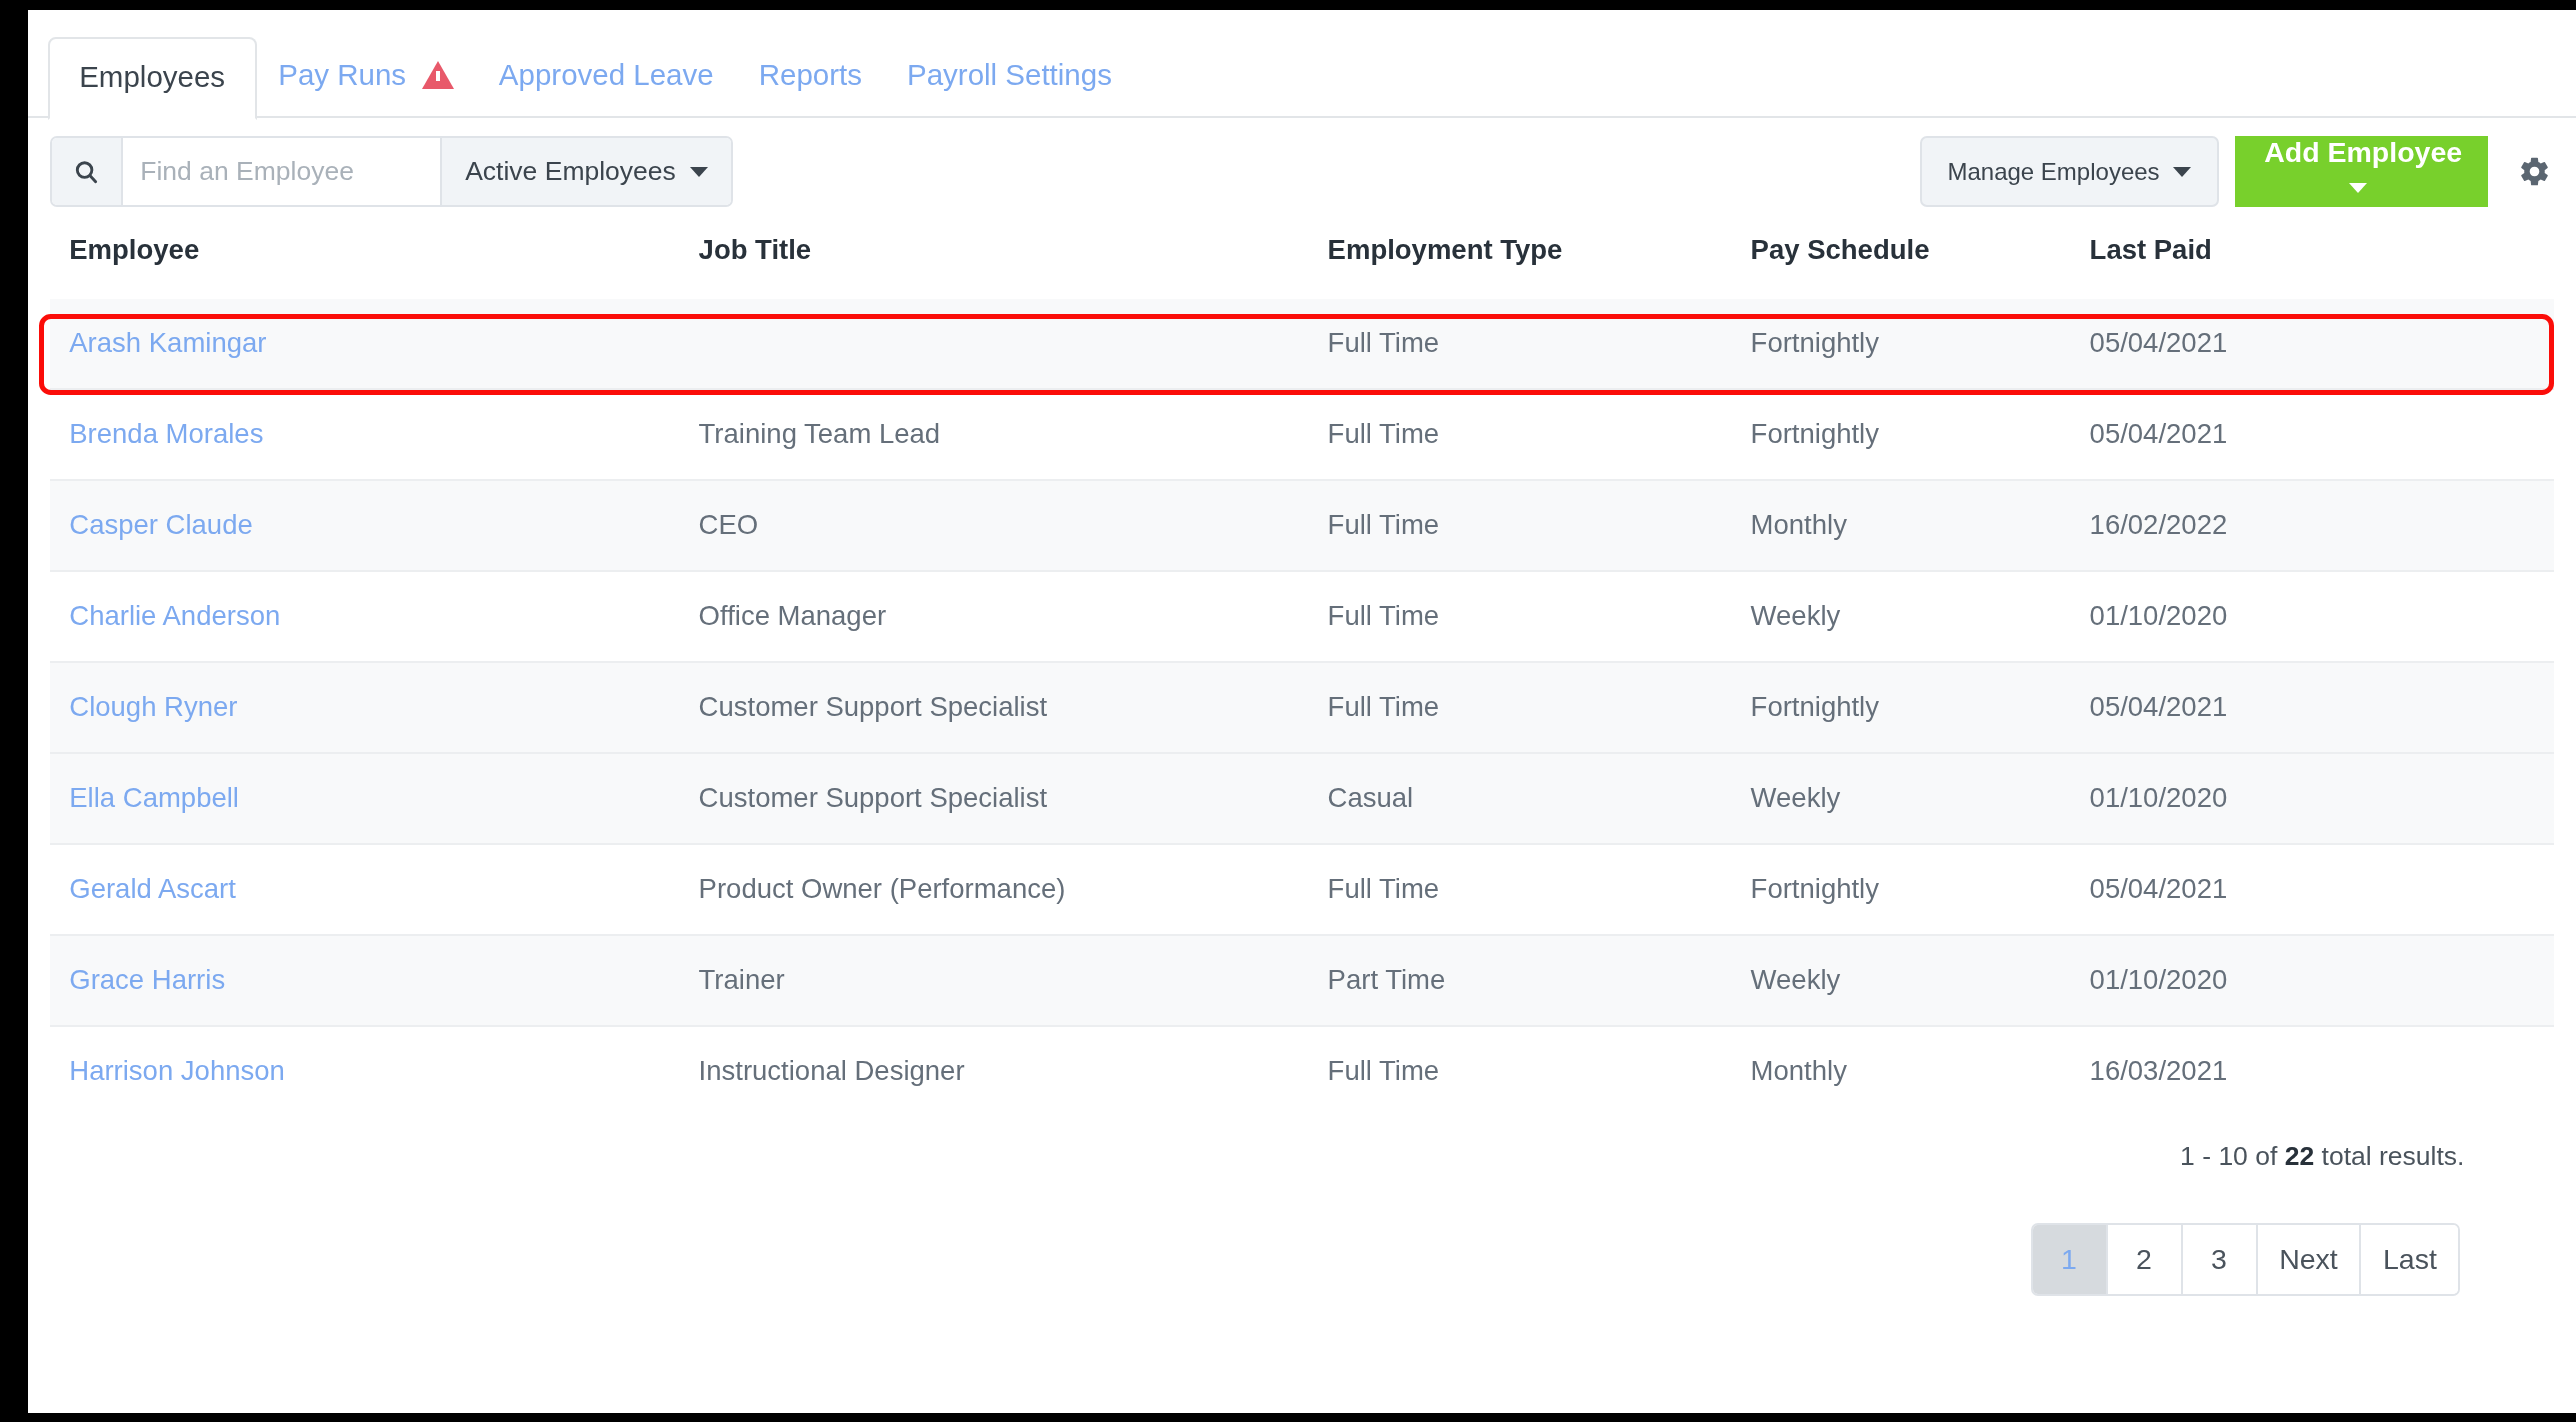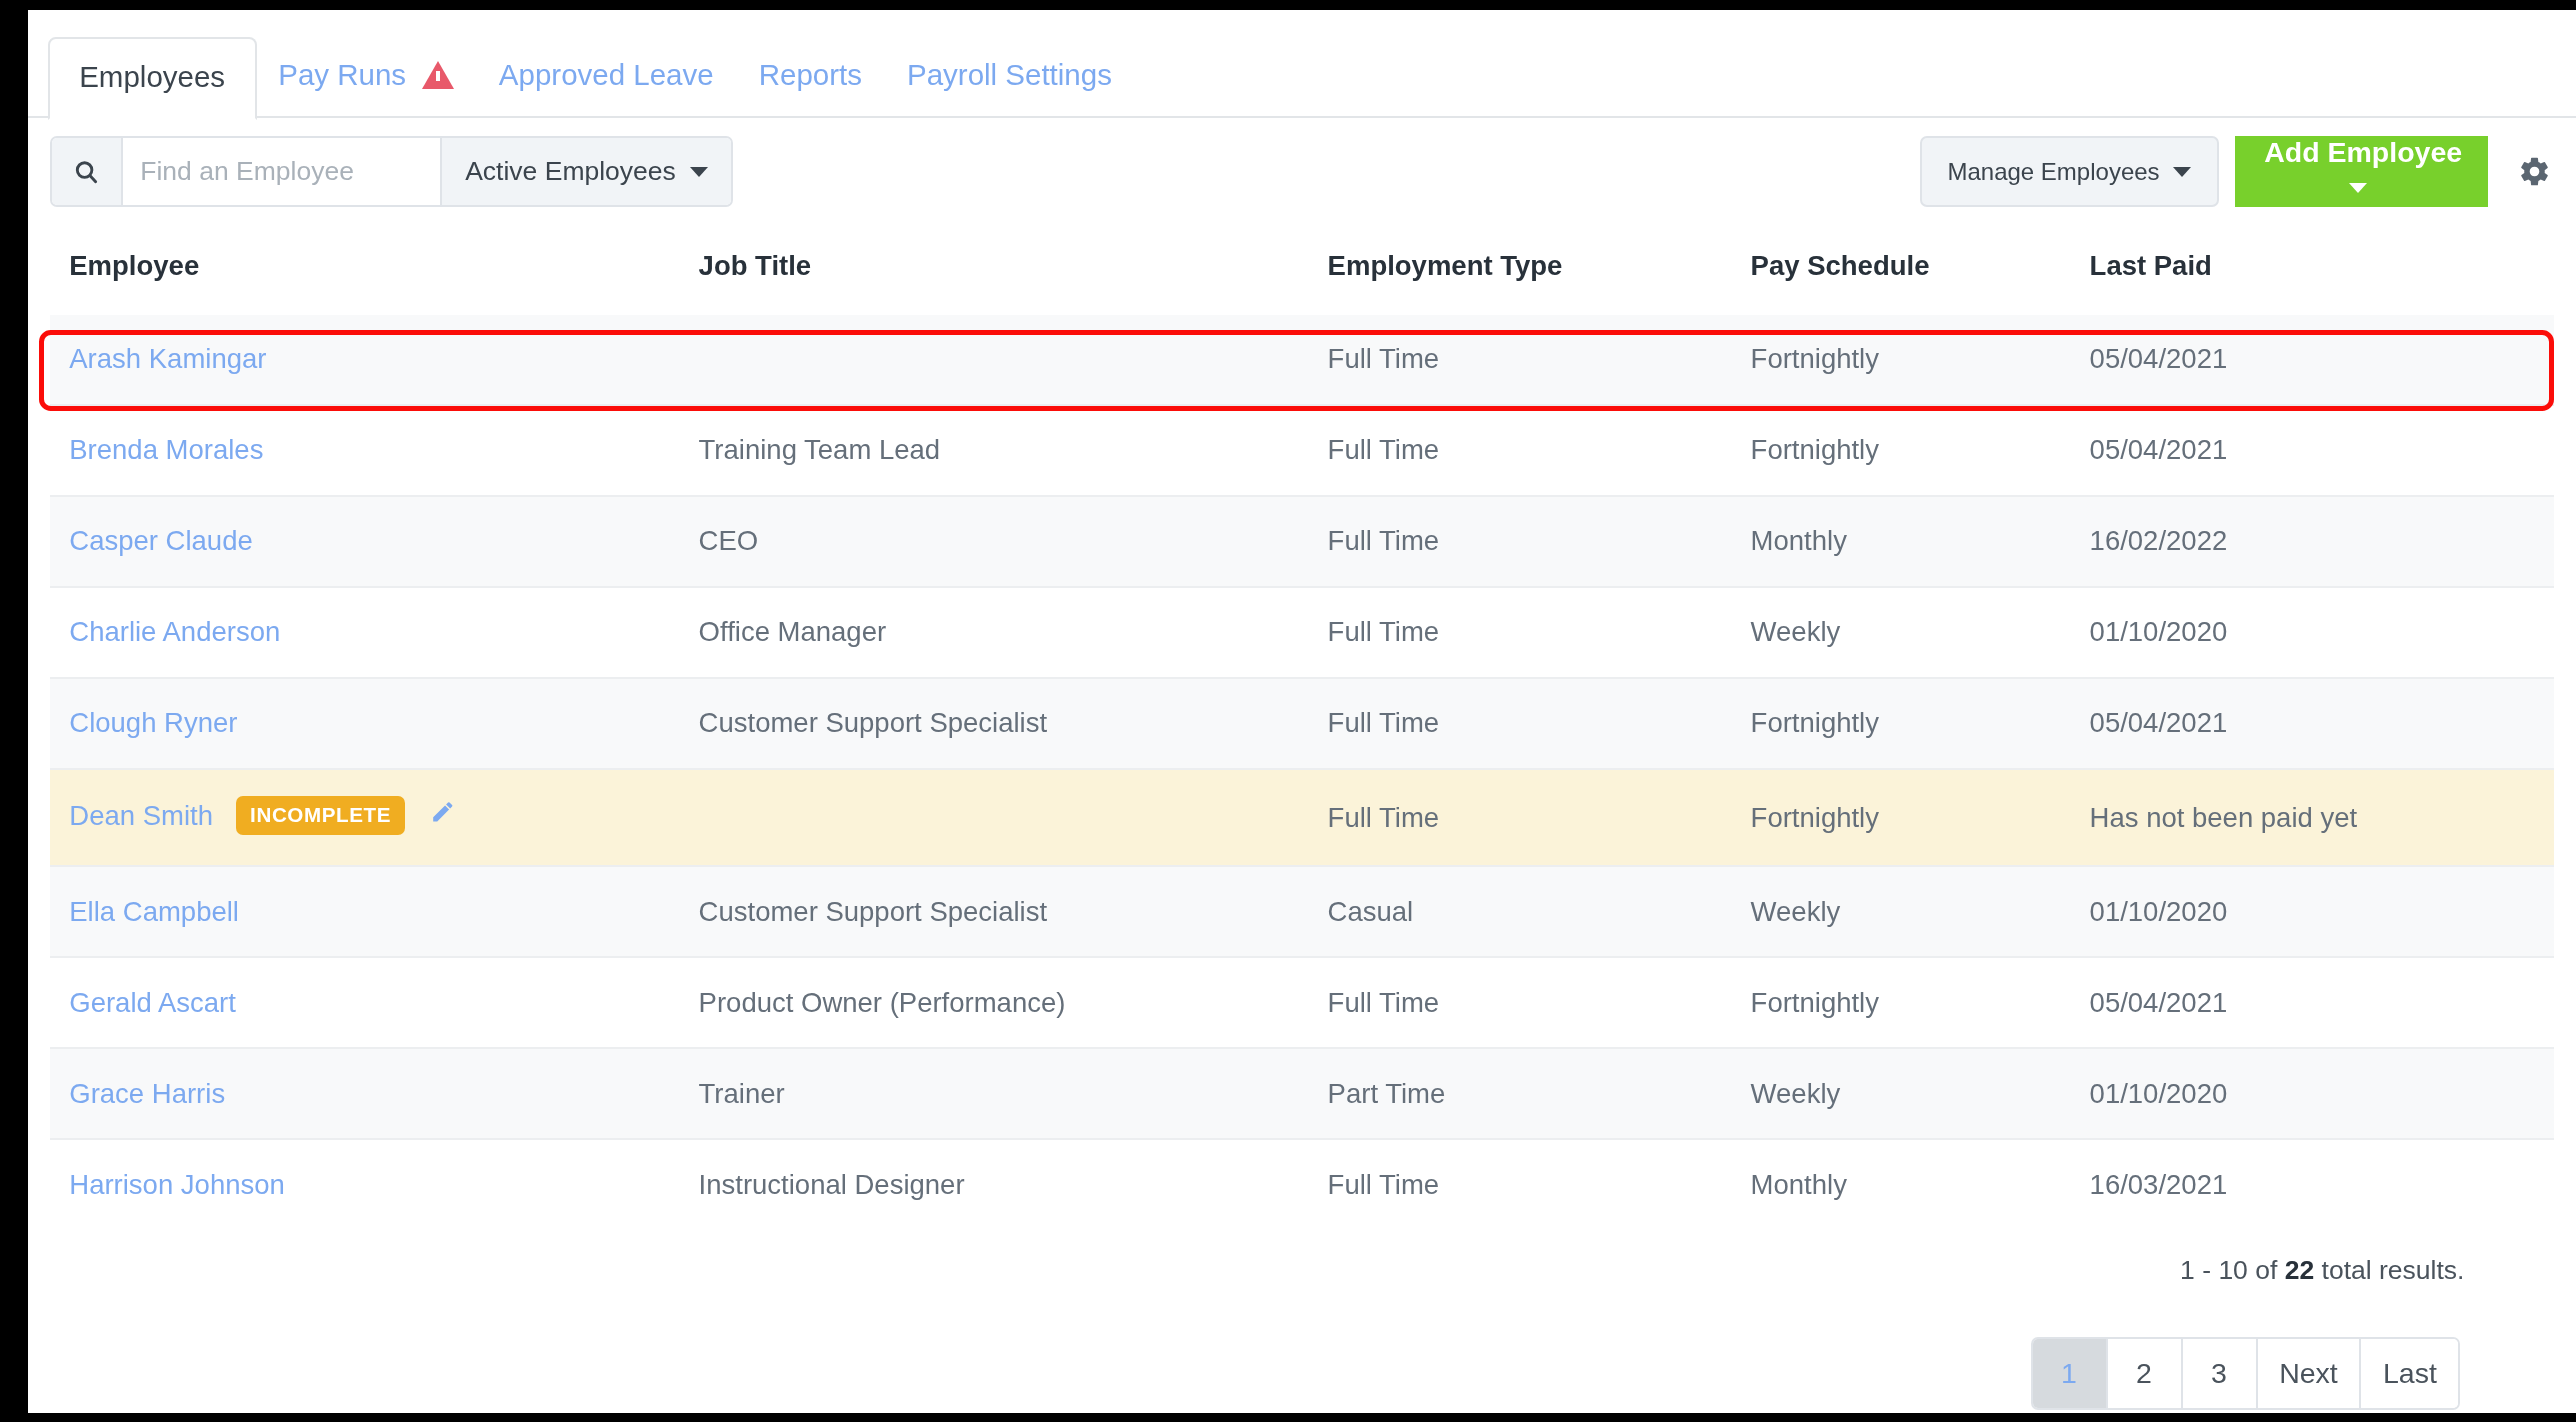--- a/index.html
+++ b/index.html
@@ -177,21 +177,21 @@
     width: 43px;
     display: flex;
     align-items: center;
     justify-content: center;
     cursor: pointer;
   }
   .gear-btn svg { width: 33px; height: 33px; }
 
   
   .tablewrap { position: relative; padding: 0 21.6px 0 21.6px; }
-  table { width: 100%; border-collapse: collapse; table-layout: fixed; margin-top: 16px; }
+  table { width: 100%; border-collapse: collapse; table-layout: fixed; }
   th {
     text-align: left;
     font-size: 27.5px;
     color: #28313a;
     font-weight: bold;
     padding: 7.9px 0 33px 0;
   }
   td {
     font-size: 27.5px;
     color: #656f7a;
@@ -396,35 +396,20 @@
         <tr class="alt">
           <td class="col-emp">
             <span class="emplink">Clough Ryner</span>
           </td>
           <td class="col-job">Customer Support Specialist</td>
           <td class="col-type">Full Time</td>
           <td class="col-sched">Fortnightly</td>
           <td class="col-paid">05/04/2021</td>
         </tr>
 
-        <tr class="warnrow">
-          <td class="col-emp">
-            <span class="emplink">Dean Smith</span>
-            <span class="badge">INCOMPLETE</span>
-            <span class="pencil">
-              <svg viewBox="0 0 24 24" fill="#7ca9f0">
-                <path d="M3 17.2V21h3.8L17.9 9.9l-3.8-3.8L3 17.2zM20.7 7.1a1 1 0 0 0 0-1.4l-2.4-2.4a1 1 0 0 0-1.4 0l-1.8 1.8 3.8 3.8 1.8-1.8z"></path>
-              </svg>
-            </span>
-          </td>
-          <td class="col-job"></td>
-          <td class="col-type">Full Time</td>
-          <td class="col-sched">Fortnightly</td>
-          <td class="col-paid">Has not been paid yet</td>
-        </tr>
 
         <tr class="alt">
           <td class="col-emp">
             <span class="emplink">Ella Campbell</span>
           </td>
           <td class="col-job">Customer Support Specialist</td>
           <td class="col-type">Casual</td>
           <td class="col-sched">Weekly</td>
           <td class="col-paid">01/10/2020</td>
         </tr>

